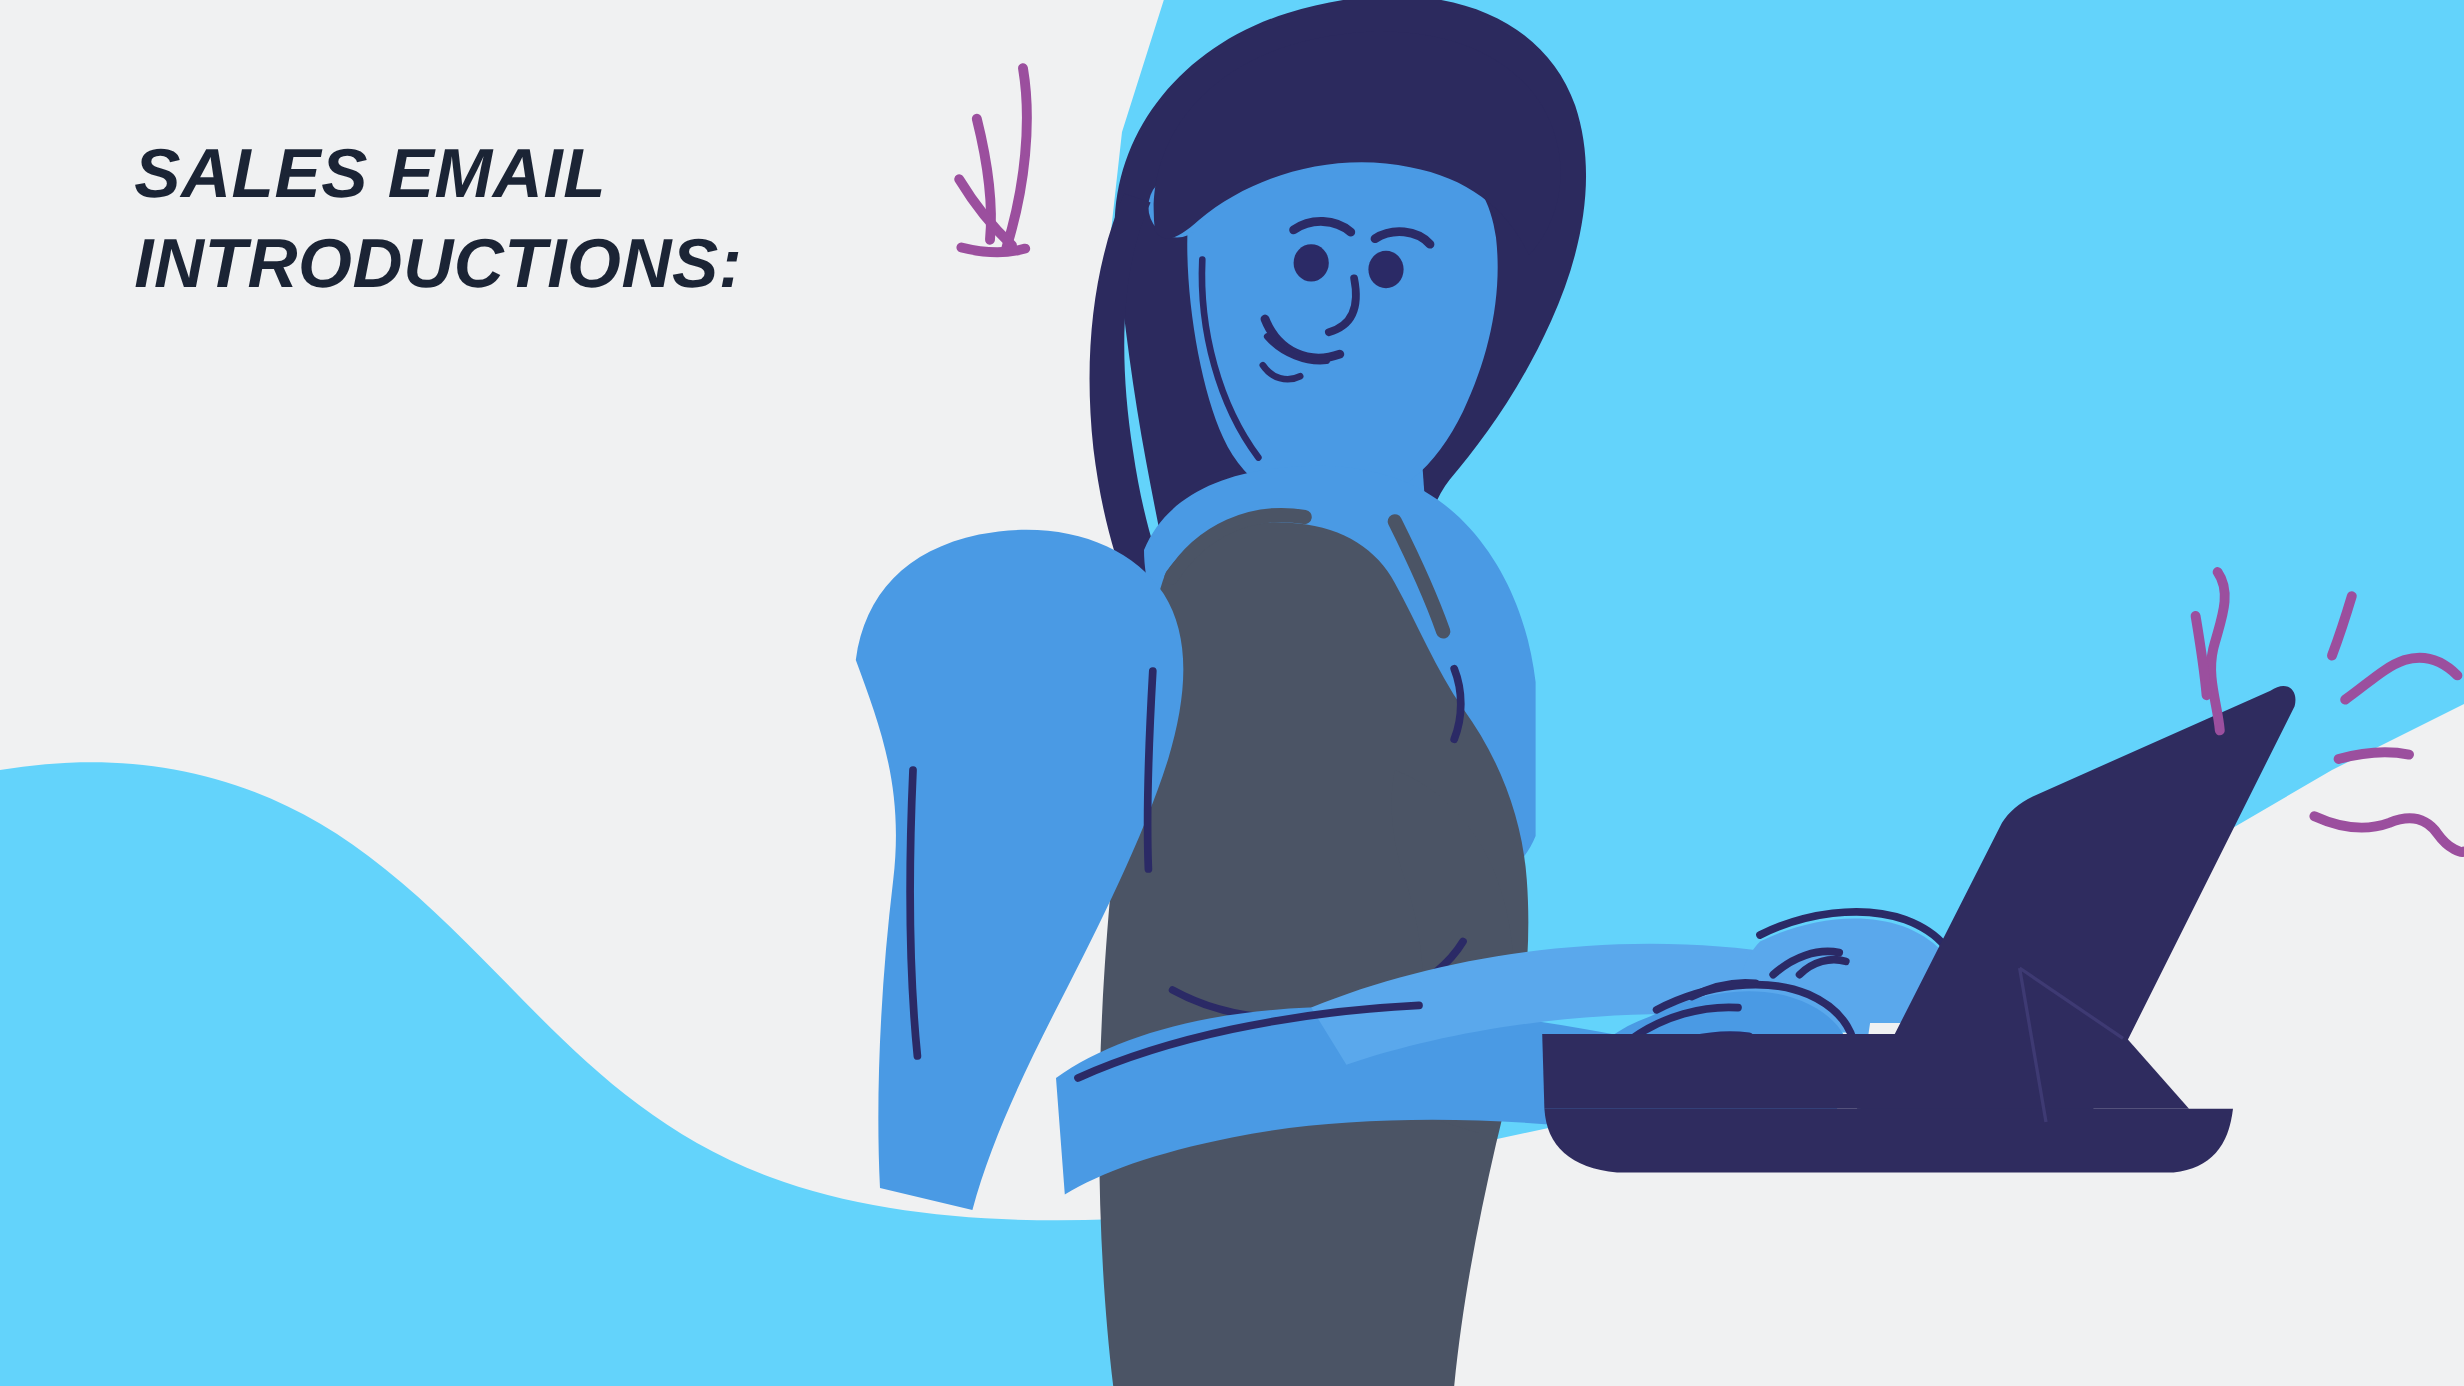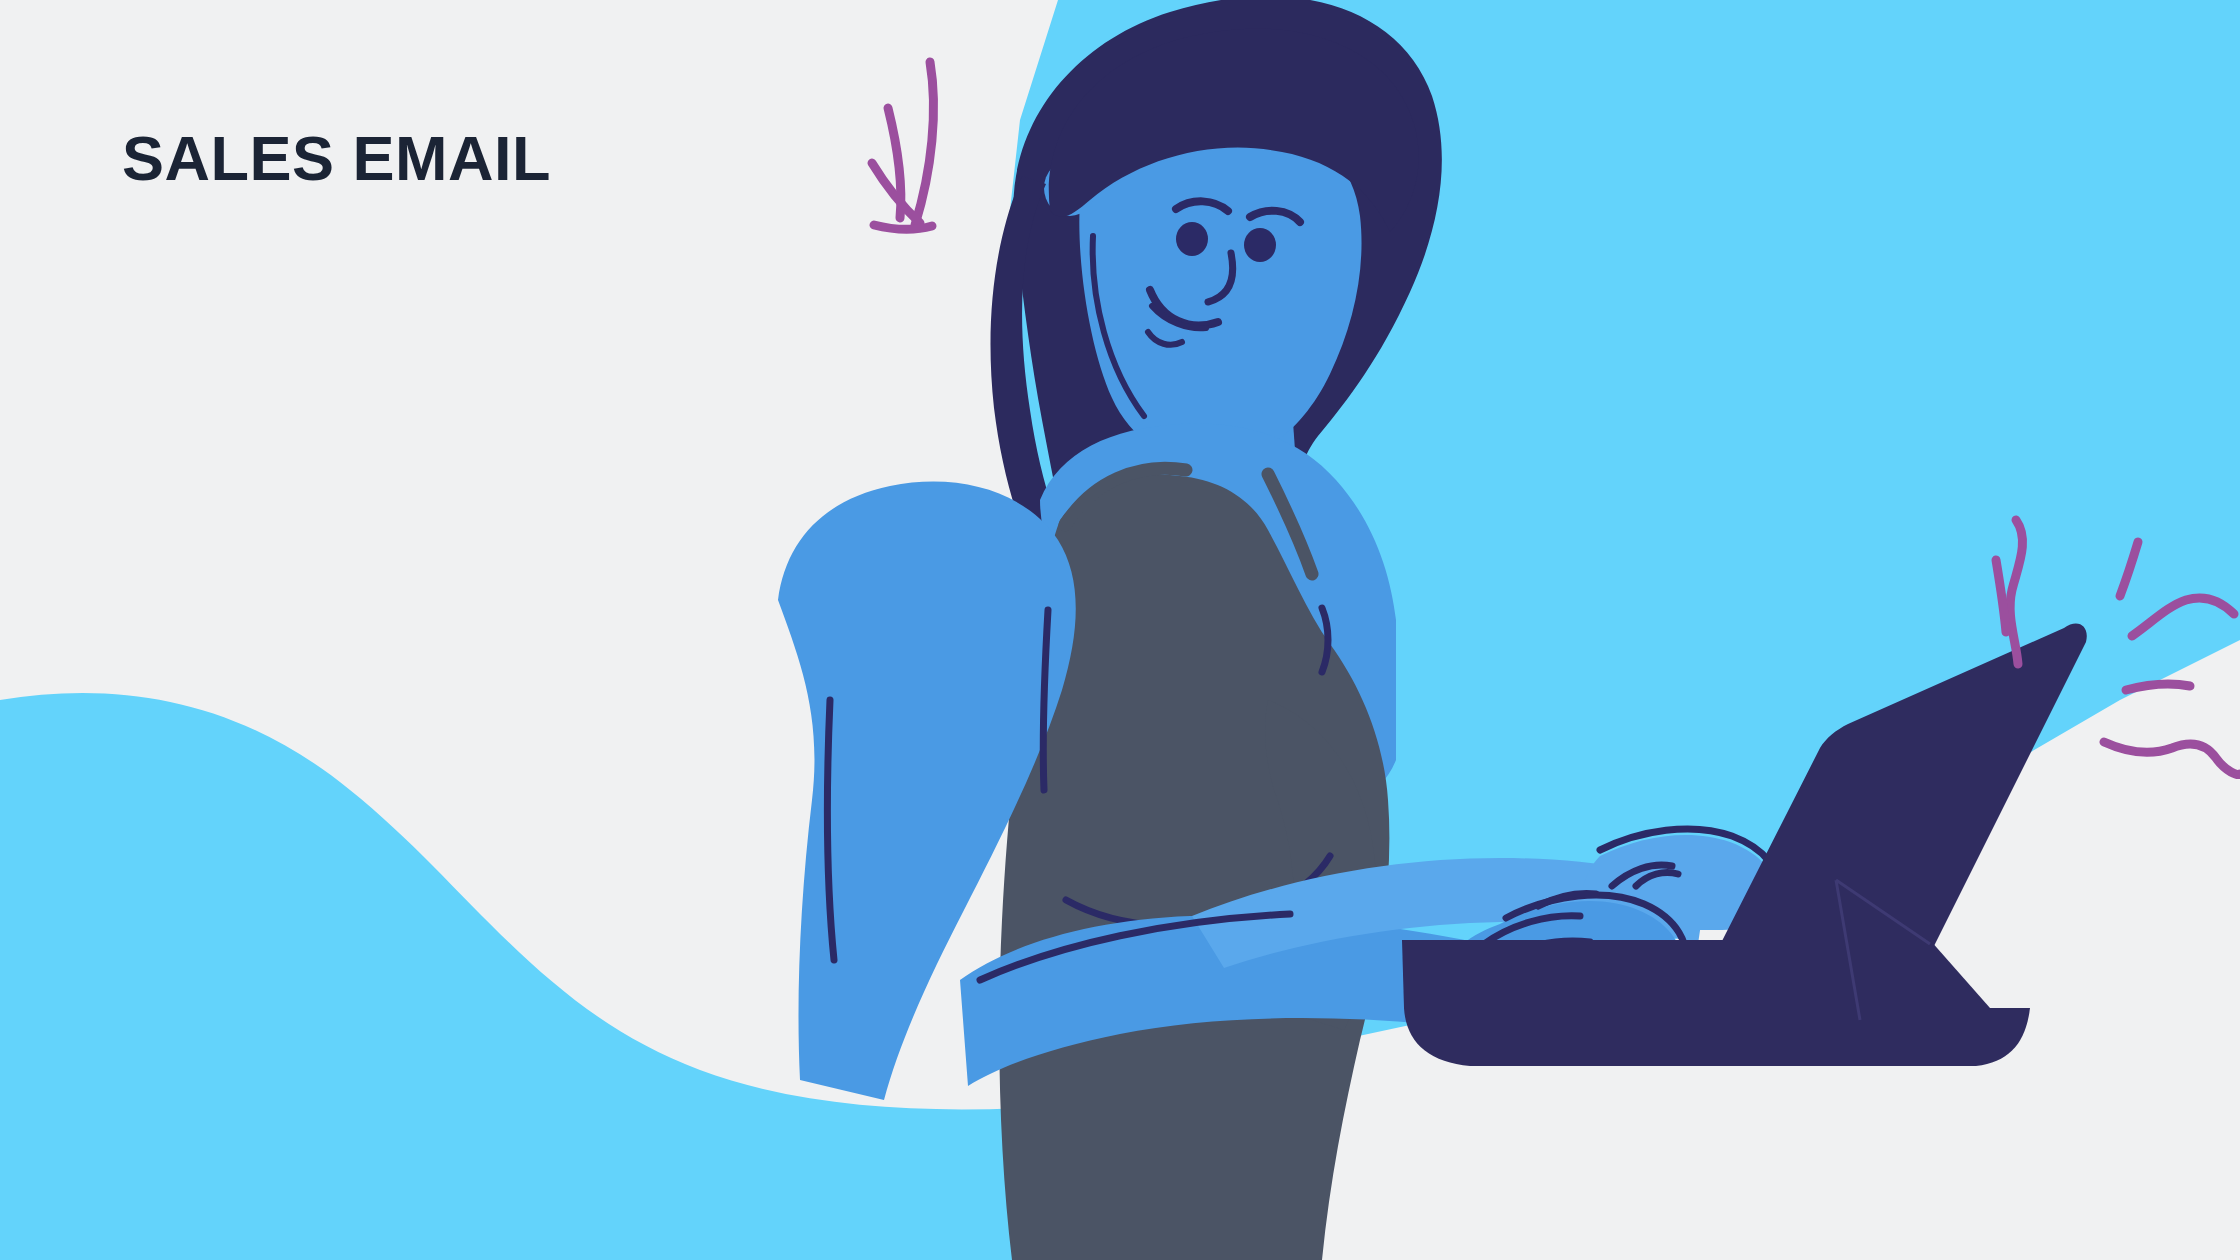--- a/index.html
+++ b/index.html
@@ -21,20 +21,21 @@
     width: 100%;
     height: 100%;
   }
   #title-block {
     position: absolute;
     left: 122px;
     top: 118px;
     width: 760px;
     z-index: 40;
     pointer-events: none;
+    font-style: italic;
   }
   #title-block .line {
     font-family: "Liberation Sans", sans-serif;
     font-weight: 700;
     font-size: 63px;
     line-height: 1.30;
     letter-spacing: 0.5px;
     color: #1b2435;
     text-transform: uppercase;
     white-space: nowrap;
@@ -185,15 +186,16 @@
       <path d="M2138,542 C2132,562 2126,580 2120,596"></path>
       <path d="M2132,636 C2152,622 2168,606 2186,600 C2206,594 2222,602 2234,614"></path>
       <path d="M2126,690 C2148,684 2170,682 2190,686"></path>
       <path d="M2104,742 C2126,752 2150,756 2172,748 C2192,740 2206,744 2216,758
              C2226,772 2238,776 2240,774"></path>
     </g>
   </svg>
 
   <div id="title-block">
     <div class="line">SALES EMAIL</div>
+    <div class="line">INTRODUCTIONS:</div>
   </div>
 
 </div>
 
 </body></html>

